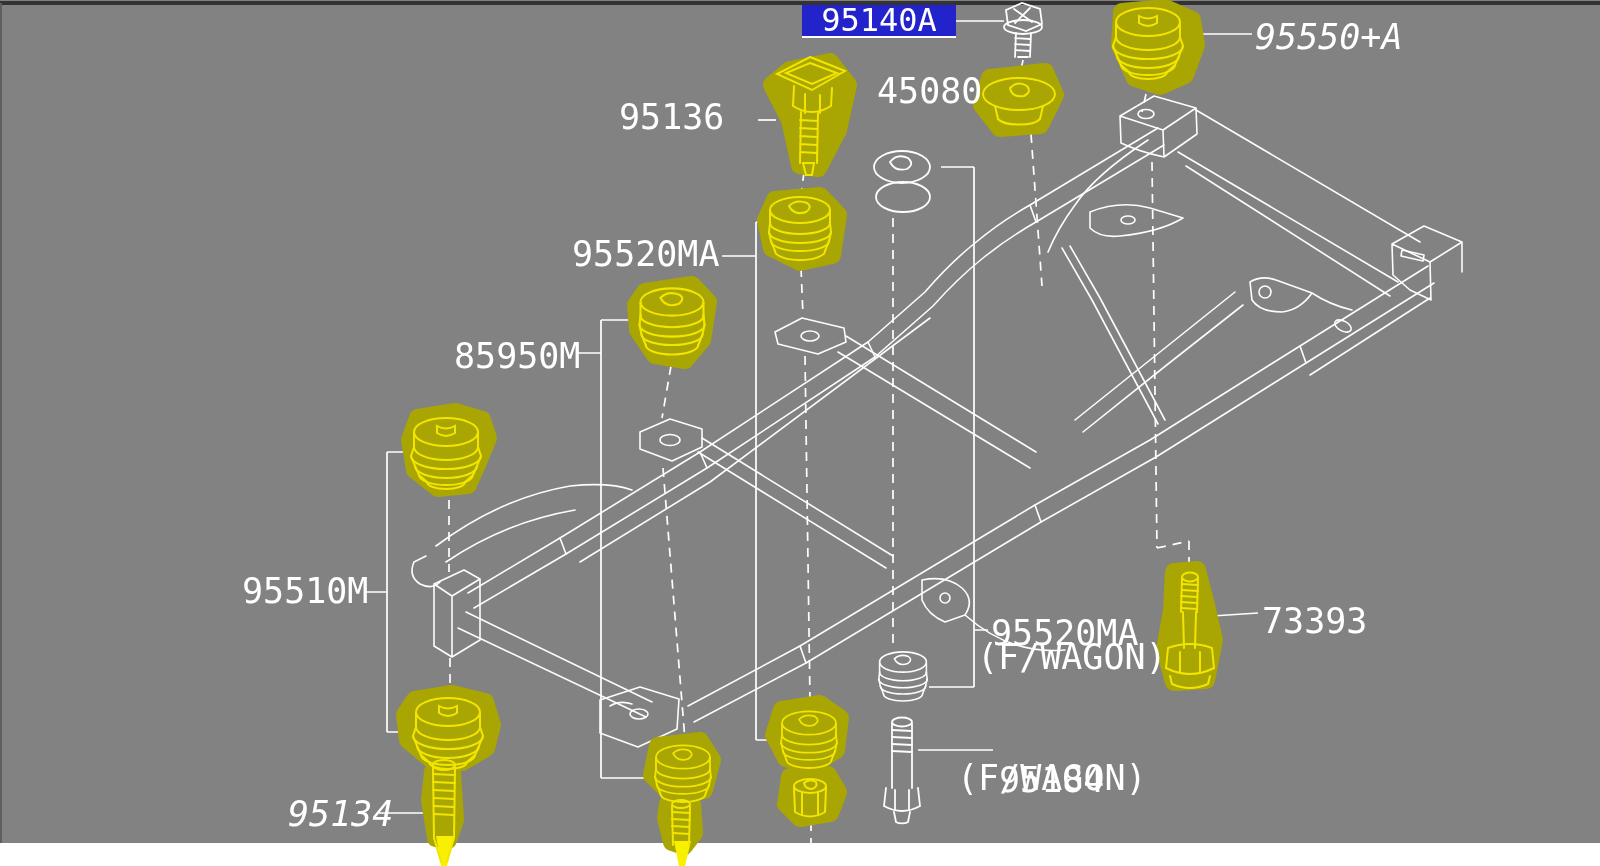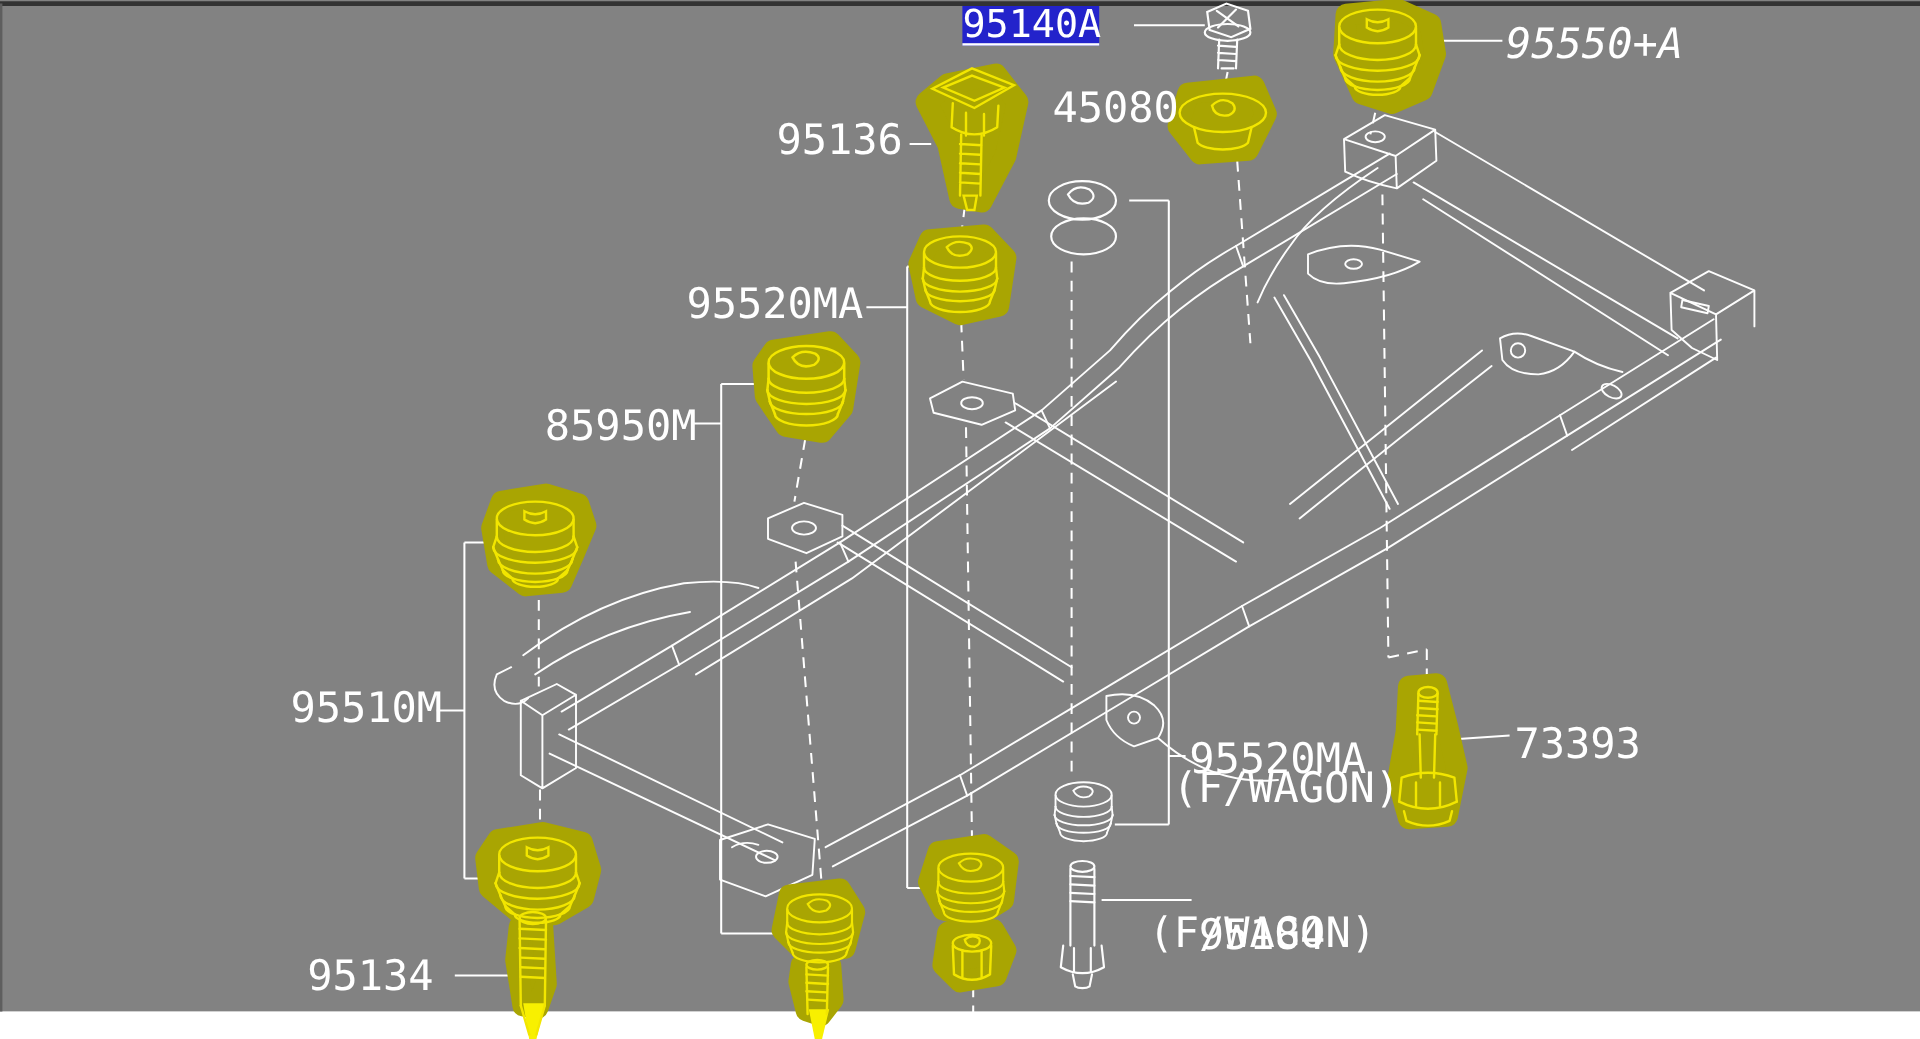--- a/index.html
+++ b/index.html
@@ -1,36 +1,36 @@
 <!DOCTYPE html>
 <html><head>
 <meta charset="utf-8">
 <style>
   html,body{margin:0;padding:0;background:#ffffff;}
   .stage{position:relative;width:1600px;height:866px;background:#ffffff;overflow:hidden;
          font-family:"DejaVu Sans Mono","Liberation Mono",monospace;}
   .stage svg{position:absolute;left:0;top:0;}
   .plabel{position:absolute;color:#ffffff;font-size:35px;line-height:1;white-space:pre;
           letter-spacing:0px;cursor:default;}
-  .sel{position:absolute;left:802px;top:5px;width:114px;height:31px;background:#2323cb;
+  .sel{position:absolute;left:802px;top:5px;width:154px;height:31px;background:#2323cb;
        border-bottom:2px solid #ffffff;color:#ffffff;font-size:32px;line-height:31px;
        text-align:center;}
   
   #lab-95550   {left:877px; top:74px;}
   #lab-95550pa {left:1255px;top:20px;font-style:italic;}
-  #lab-95136   {left:647px; top:100px;}
+  #lab-95136   {left:619px; top:100px;}
   #lab-95520ma {left:572px; top:237px;}
   #lab-95520m  {left:454px; top:339px;}
   #lab-95510m  {left:242px; top:574px;}
   #lab-95520mafw  {left:991px;top:616px;}
   #lab-95520mafw2 {left:977px;top:640px;}
   #lab-95184   {left:999px; top:763px;}
   #lab-95184n  {left:957px; top:761px;}
   #lab-95537   {left:1262px;top:604px;}
-  #lab-95134   {left:256px; top:797px;}
+  #lab-95134   {left:288px; top:797px;font-style:italic;}
 </style>
 </head>
 <body>
 
 <div class="stage">
 
 <svg width="1600" height="866" viewBox="0 0 1600 866">
 
   <rect x="0" y="0" width="1600" height="843" fill="#828282"></rect>
   <rect x="0" y="843" width="1600" height="23" fill="#ffffff"></rect>

